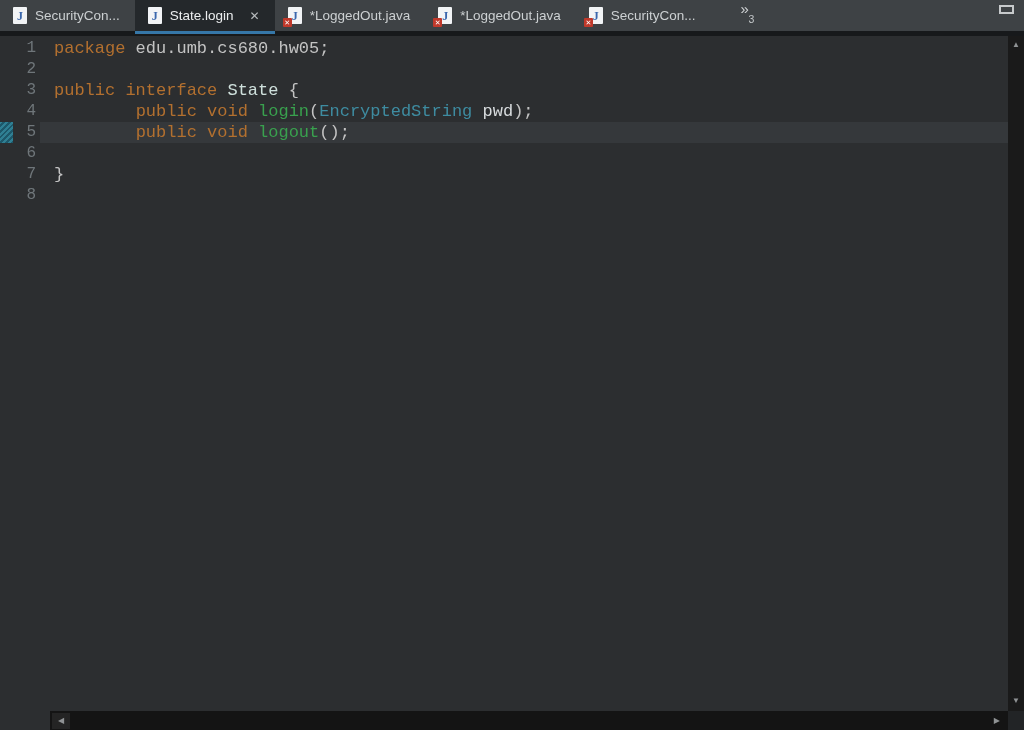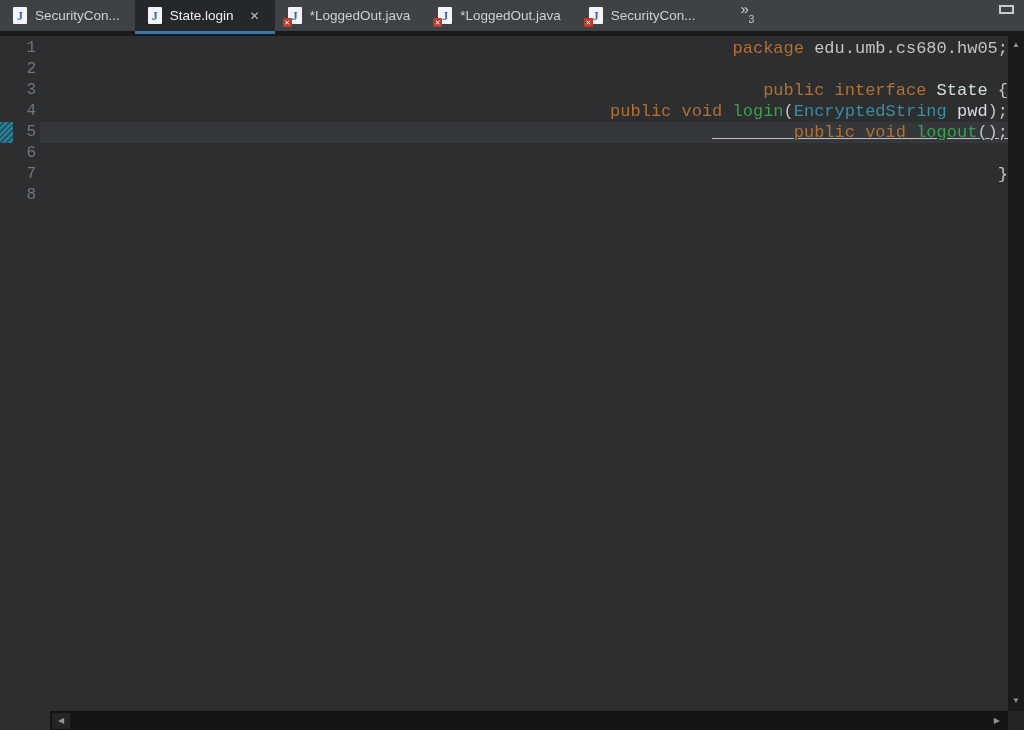--- a/index.html
+++ b/index.html
@@ -40,22 +40,22 @@
 
   
   .main{flex:1;display:flex;min-height:0;}
   .content{flex:1;background:var(--editor-bg);padding-top:2px;overflow:hidden;
        font-family:"Liberation Mono","DejaVu Sans Mono",monospace;font-size:17px;line-height:21px;}
   .row{display:flex;height:21px;}
   .ann{width:16px;flex:none;position:relative;}
   .marker{position:absolute;left:0;top:0;width:13px;height:21px;
        background:repeating-linear-gradient(135deg,var(--marker) 0 2px,var(--marker-dark) 2px 4px);}
   .ln{width:24px;flex:none;text-align:right;padding-right:4px;color:var(--line-number);font-size:16px;}
-  .code{flex:1;padding-left:14px;white-space:pre;color:#c3c3c3;text-align:right;}
-  .row.cur .code{background:var(--current-line-bg);text-decoration:underline;}
+  .code{flex:1;padding-left:14px;white-space:pre;color:#c3c3c3;}
+  .row.cur .code{background:var(--current-line-bg);}
 
   
   .vscroll{width:16px;flex:none;background:var(--scroll-track-v);display:flex;flex-direction:column;
        align-items:center;justify-content:space-between;padding:4px 0 5px 0;}
   .sarrow{font-size:8px;color:var(--scroll-arrow);line-height:10px;cursor:pointer;}
   .vtrack{flex:1;}
   .bottom{height:19px;flex:none;display:flex;}
   .bleft{width:50px;flex:none;background:var(--editor-bg);}
   .hscroll{flex:1;display:flex;align-items:center;justify-content:space-between;background:var(--scroll-track-h);}
   .hbtn{background:#242424;padding:3px 6px;margin-left:2px;}

